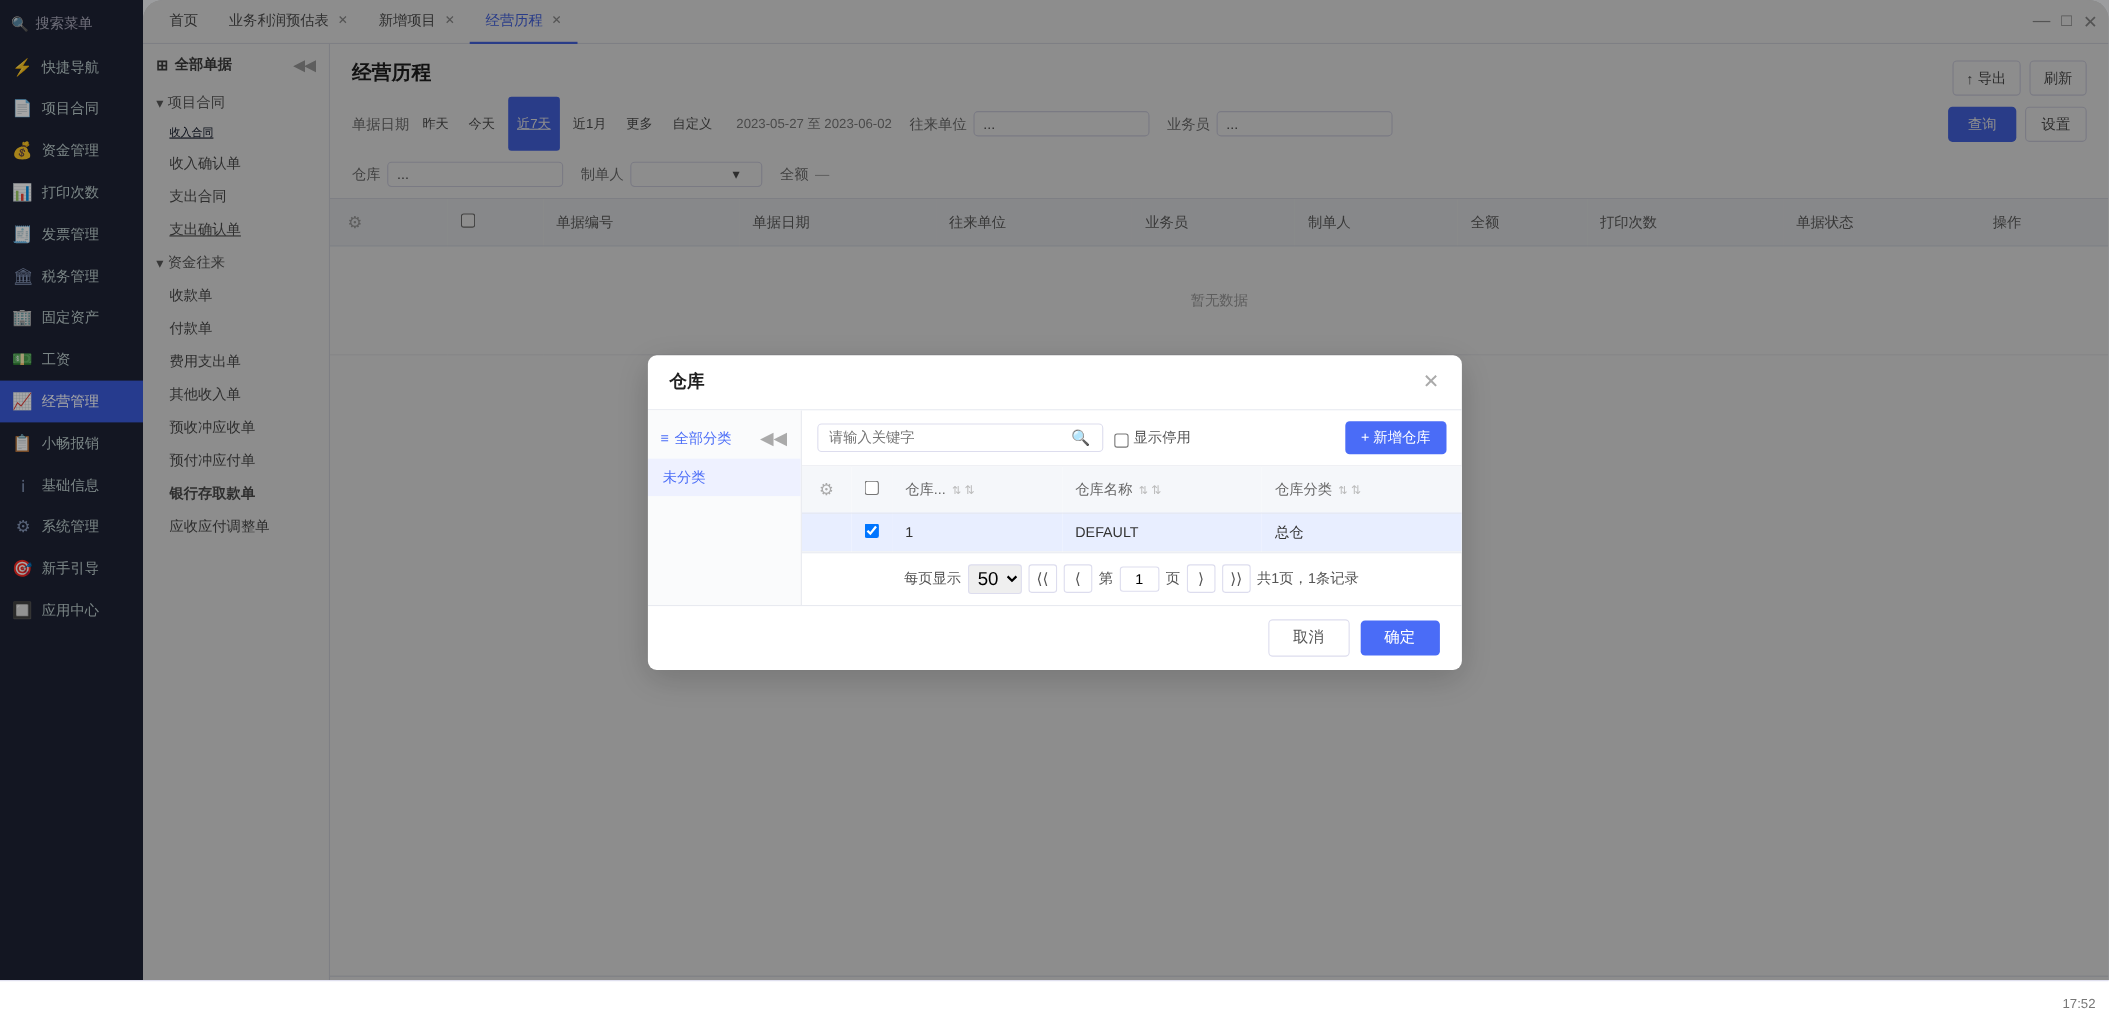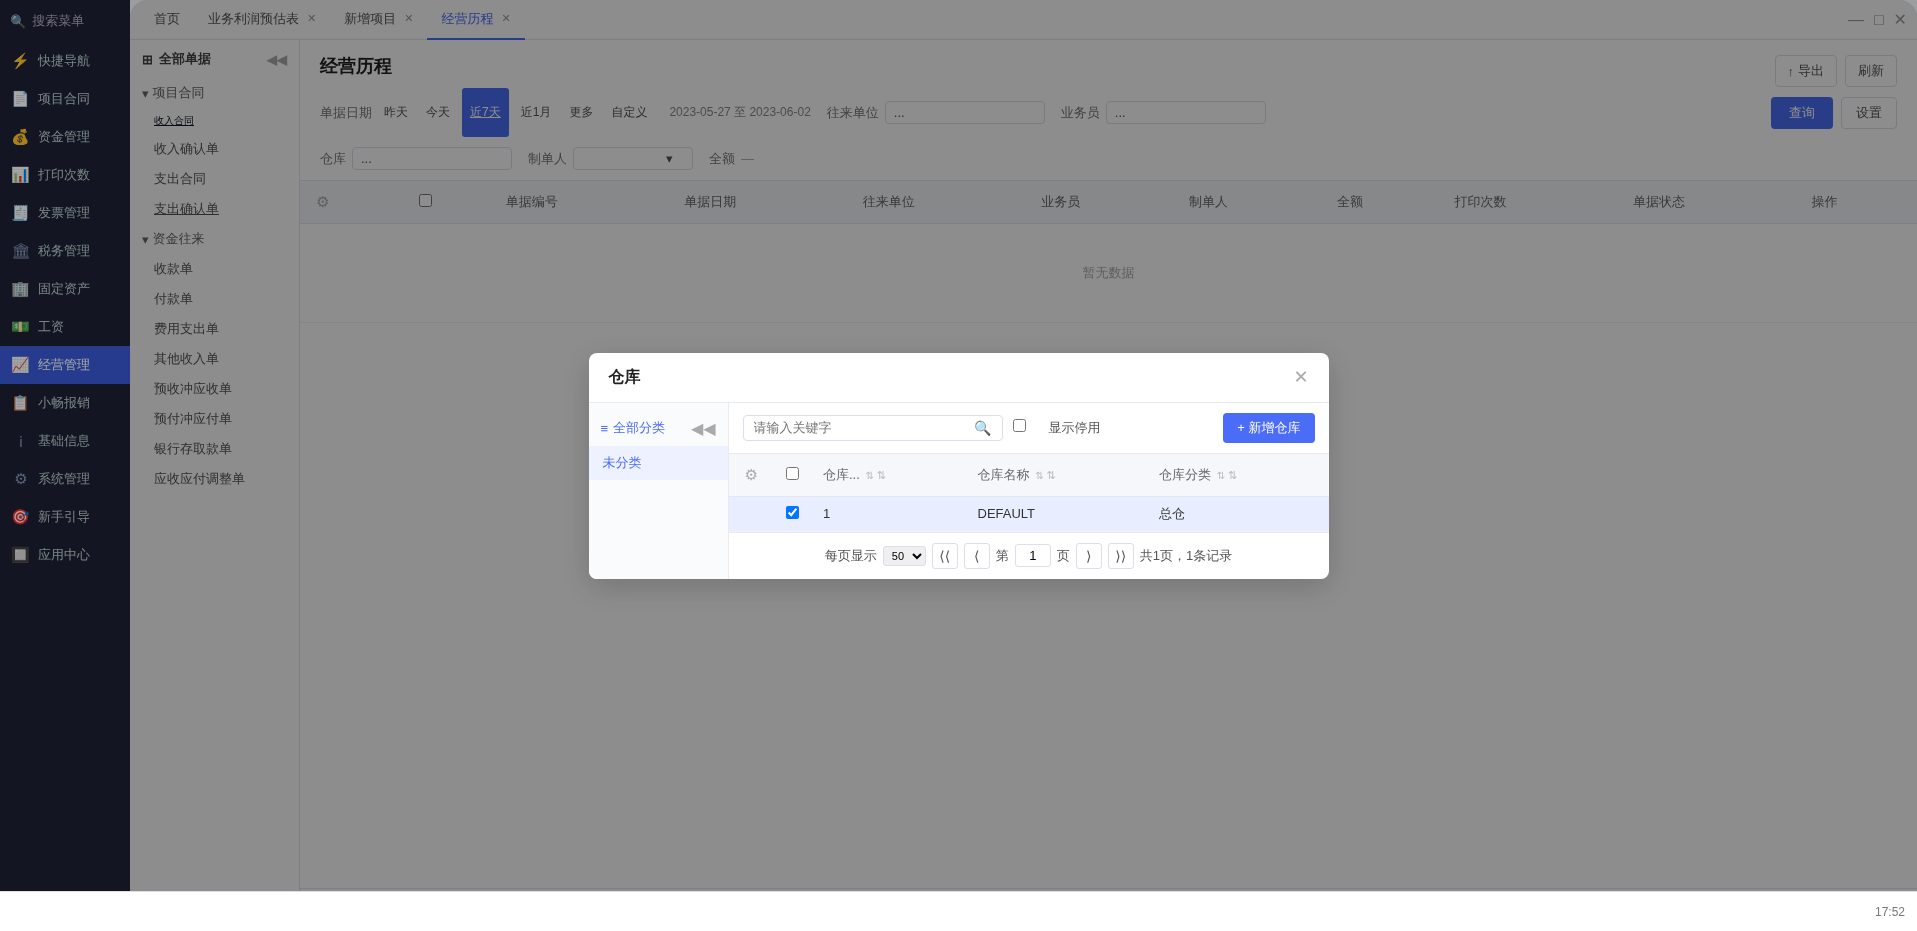--- a/index.html
+++ b/index.html
@@ -63,34 +63,34 @@
     .modal-sidebar { width: 140px; border-right: 1px solid #e8eaf0; background: #fafbfc; padding: 8px 0; overflow-y: auto; }
     .modal-sidebar-item { display: flex; align-items: center; gap: 6px; padding: 8px 14px; font-size: 13px; color: #555; cursor: pointer; }
     .modal-sidebar-item.active { color: #4a6cf7; background: #eef1ff; }
     .modal-sidebar-header { display: flex; align-items: center; justify-content: space-between; padding: 8px 12px; font-size: 13px; color: #4a6cf7; cursor: pointer; font-weight: 500; }
     .modal-sidebar-collapse { font-size: 16px; cursor: pointer; color: #aaa; }
     .modal-main { flex: 1; display: flex; flex-direction: column; overflow: hidden; }
     .modal-toolbar { display: flex; align-items: center; gap: 10px; padding: 10px 14px; border-bottom: 1px solid #e8eaf0; }
     .modal-search { display: flex; align-items: center; border: 1px solid #dde; border-radius: 4px; padding: 4px 10px; flex: 1; max-width: 260px; background: #fff; }
     .modal-search input { border: none; outline: none; font-size: 13px; background: transparent; flex: 1; }
     .modal-search-icon { color: #aaa; font-size: 14px; }
-    .modal-checkbox-label { display: flex; align-items: flex-start; gap: 23px; font-size: 13px; color: #555; }
+    .modal-checkbox-label { display: flex; align-items: flex-end; gap: 5px; font-size: 13px; color: #555; }
     .modal-checkbox-label input { cursor: pointer; }
     .btn-add { background: #4a6cf7; color: #fff; border: none; border-radius: 4px; padding: 6px 14px; font-size: 13px; cursor: pointer; display: flex; align-items: center; gap: 4px; margin-left: auto; }
     .modal-table-wrap { flex: 1; overflow: auto; }
     .modal-table { width: 100%; border-collapse: collapse; font-size: 13px; }
     .modal-table th { background: #f5f7fa; border-bottom: 1px solid #e4e7ef; padding: 8px 12px; text-align: left; color: #666; font-weight: normal; white-space: nowrap; }
     .modal-table th.sortable { cursor: pointer; }
     .modal-table th.sortable::after { content: " ⇅"; font-size: 11px; color: #bbb; }
     .modal-table td { border-bottom: 1px solid #f0f2f5; padding: 8px 12px; }
     .modal-table tr.selected td { background: #e8eeff; }
     .modal-table-footer { display: flex; align-items: center; justify-content: center; gap: 6px; padding: 10px 14px; border-top: 1px solid #e8eaf0; font-size: 13px; color: #555; }
     .page-btn { border: 1px solid #dde; background: #fff; color: #555; border-radius: 3px; width: 26px; height: 26px; display: inline-flex; align-items: center; justify-content: center; cursor: pointer; font-size: 14px; }
     .page-input { border: 1px solid #dde; border-radius: 3px; width: 36px; text-align: center; padding: 3px; font-size: 13px; }
-    .per-page-select { border: 1px solid #dde; border-radius: 3px; font-size: 11px; padding: 2px 4px; }
+    .per-page-select { border: 1px solid #dde; border-radius: 3px; font-size: 17px; padding: 2px 4px; }
     .modal-footer { display: flex; align-items: center; justify-content: flex-end; gap: 10px; padding: 12px 20px; border-top: 1px solid #e8eaf0; }
     .btn-cancel { border: 1px solid #dde; background: #fff; color: #555; border-radius: 4px; padding: 7px 22px; font-size: 14px; cursor: pointer; }
     .btn-confirm { background: #4a6cf7; color: #fff; border: none; border-radius: 4px; padding: 7px 22px; font-size: 14px; cursor: pointer; }
 
     
     .bg-dim { filter: brightness(0.85); pointer-events: none; border-radius: 18px; }
 
     
     .taskbar { position: fixed; bottom: 0; left: 0; right: 0; height: 40px; background: #fff; border-top: 1px solid #dde; display: flex; align-items: center; justify-content: space-between; padding: 0 12px; font-size: 12px; color: #777; z-index: 200; }
     .taskbar-right { display: flex; align-items: center; gap: 8px; }
@@ -230,21 +230,21 @@
                 <div style="display: flex; align-items: center; gap: 4px; padding: 6px 12px; font-size: 13px; color: rgb(102, 102, 102); cursor: pointer;">
                   <span>▾</span>
                   <span>资金往来</span>
                 </div>
                 <div style="padding: 6px 24px; font-size: 13px; color: rgb(85, 85, 85); cursor: pointer;">收款单</div>
                 <div style="padding: 6px 24px; font-size: 13px; color: rgb(85, 85, 85); cursor: pointer;">付款单</div>
                 <div style="padding: 6px 24px; font-size: 13px; color: rgb(85, 85, 85); cursor: pointer;">费用支出单</div>
                 <div style="padding: 6px 24px; font-size: 13px; color: rgb(85, 85, 85); cursor: pointer;">其他收入单</div>
                 <div style="padding: 6px 24px; font-size: 13px; color: rgb(85, 85, 85); cursor: pointer;">预收冲应收单</div>
                 <div style="padding: 6px 24px; font-size: 13px; color: rgb(85, 85, 85); cursor: pointer;">预付冲应付单</div>
-                <div style="padding: 6px 24px; font-size: 13px; color: rgb(85, 85, 85); cursor: pointer;">银行存取款单</div>
+                <div style="padding: 6px 24px; font-size: 13px; color: rgb(85, 85, 85); cursor: pointer; font-weight: bold;">银行存取款单</div>
                 <div style="padding: 6px 24px; font-size: 13px; color: rgb(85, 85, 85); cursor: pointer;">应收应付调整单</div>
               </div>
             </div>
         </div>
 
         <div style="flex:1;display:flex;flex-direction:column;overflow:hidden;">
 
           <div class="page-header">
             <div style="display:flex;align-items:center;justify-content:space-between;">
               <h2 class="page-title">经营历程</h2>
@@ -433,20 +433,24 @@
           <span>第</span>
           <input class="page-input" value="1" style="">
           <span>页</span>
           <button class="page-btn">⟩</button>
           <button class="page-btn">⟩⟩</button>
           <span>共1页，1条记录</span>
         </div>
       </div>
     </div>
 
+    <div class="modal-footer">
+      <button class="btn-cancel">取消</button>
+      <button class="btn-confirm">确定</button>
+    </div>
   </div>
 </div>
 
 <div class="taskbar">
   <div></div>
   <div class="taskbar-right">
     <span class="taskbar-time">17:52</span>
   </div>
 </div>
 

